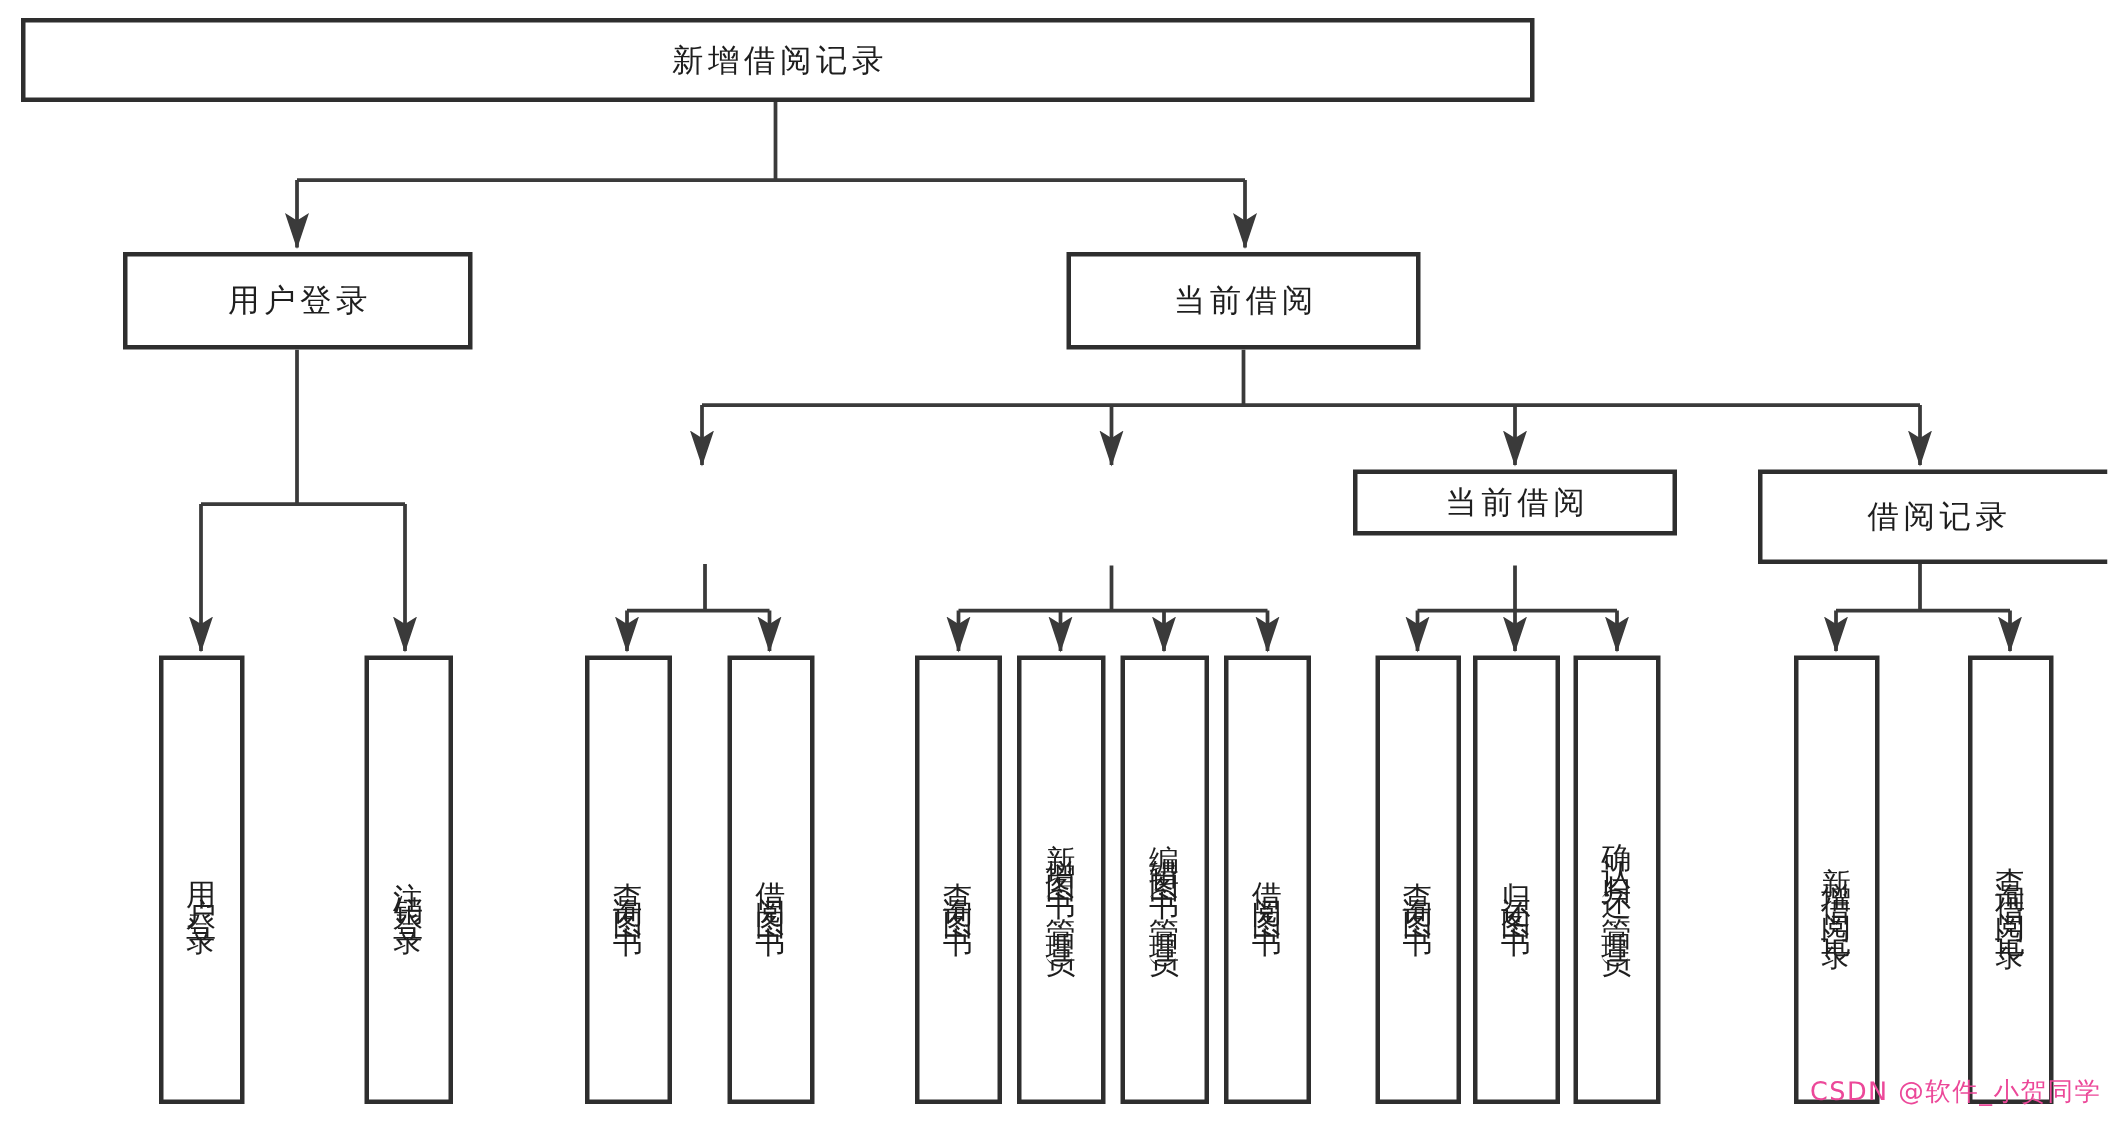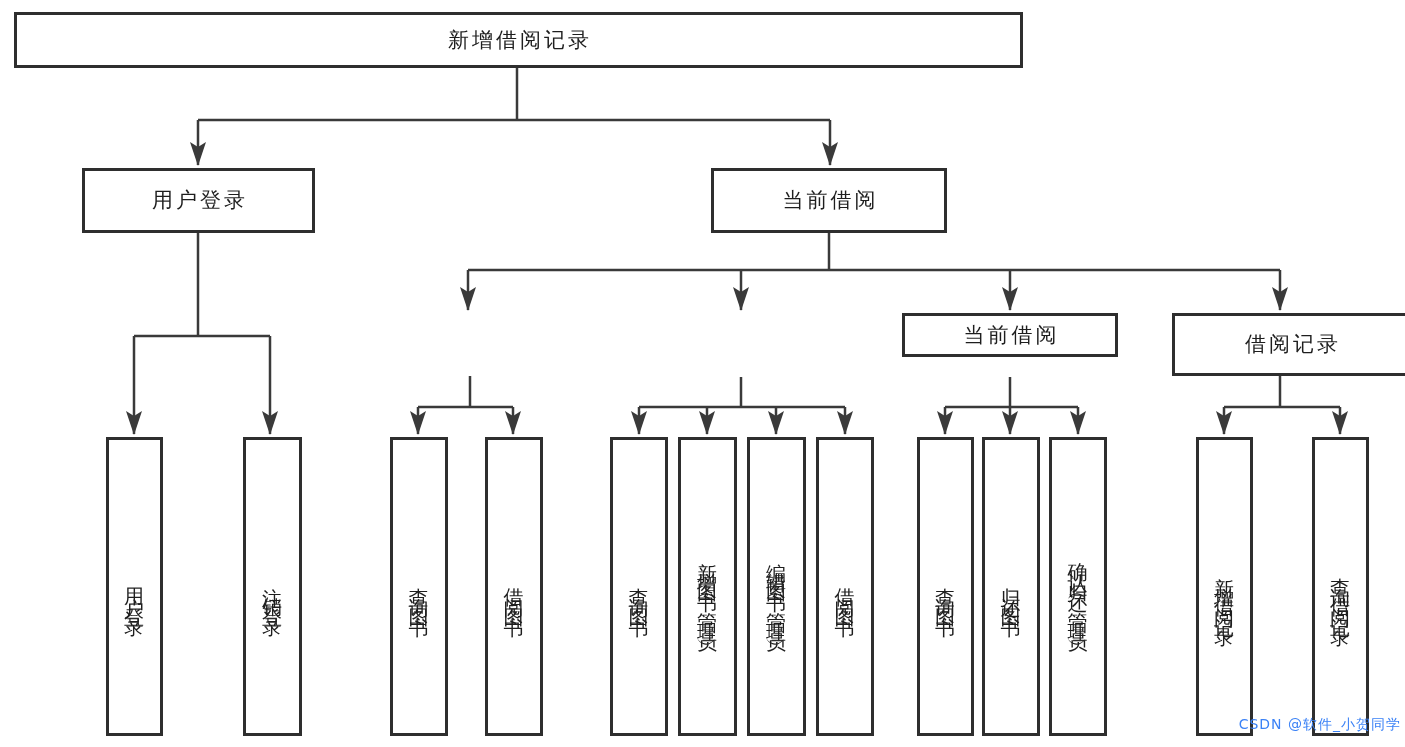--- a/index.html
+++ b/index.html
@@ -38,23 +38,23 @@
     text-orientation: mixed;
     font-size: 20px;
     letter-spacing: 10px;
     padding-top: 10px; 
   }
   .watermark {
     position: absolute;
     top: 716px;
     right: 4px;
     z-index: 3;
-    font-size: 14px;
+    font-size: 17px;
     letter-spacing: 1px;
-    color: #3b82f6;
+    color: #ec4899;
     white-space: nowrap;
   }
 </style>
 </head>
 <body>
 
 <div class="canvas">
 
   <svg class="wires" width="1405" height="747" viewBox="0 0 1405 747">
     <defs>

